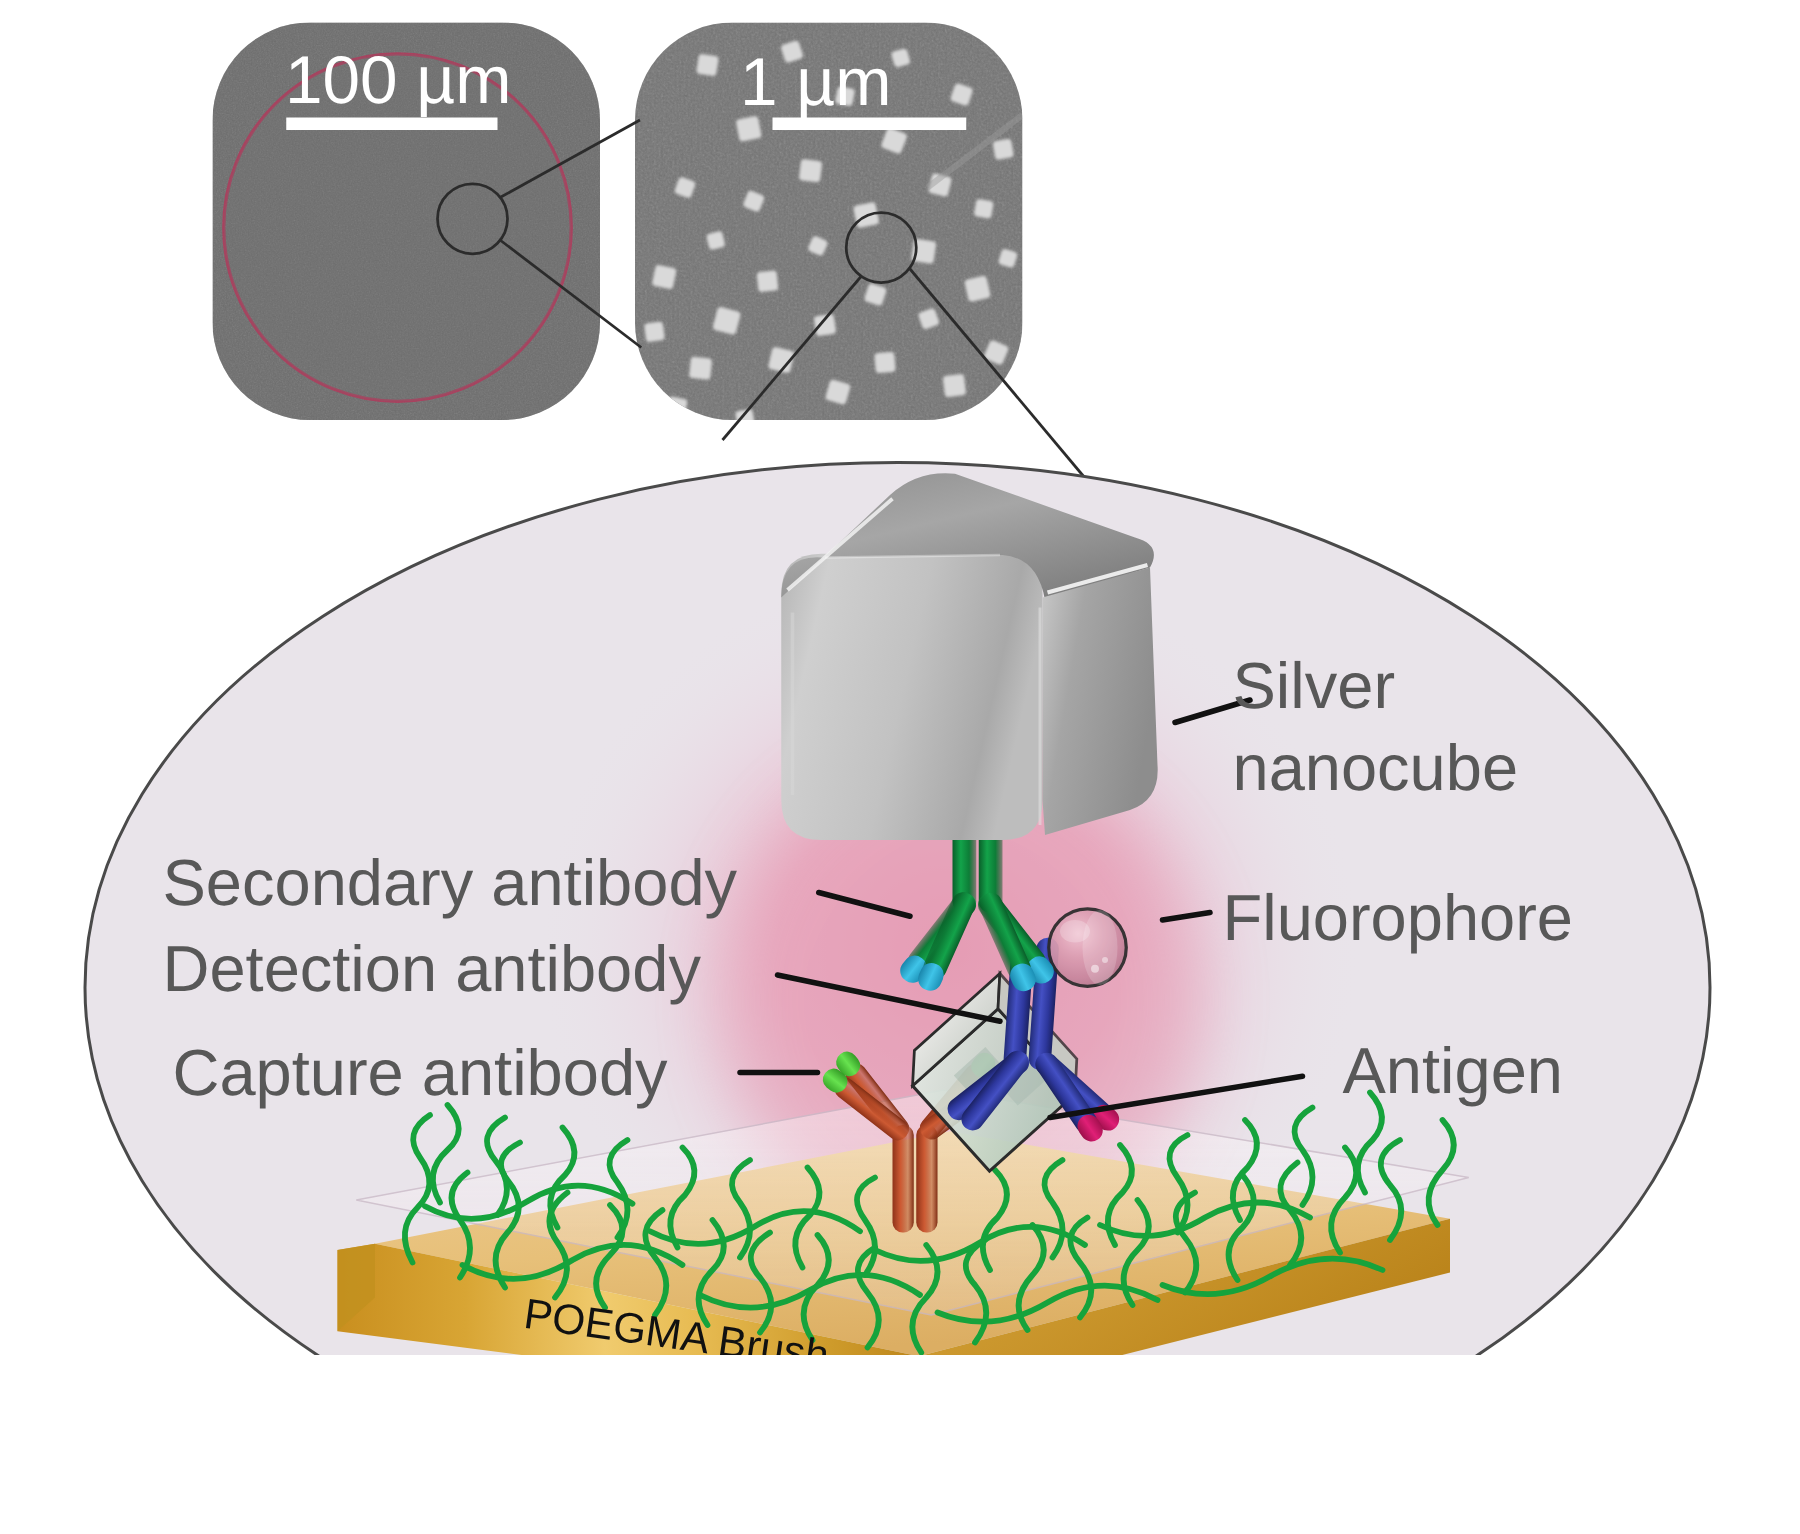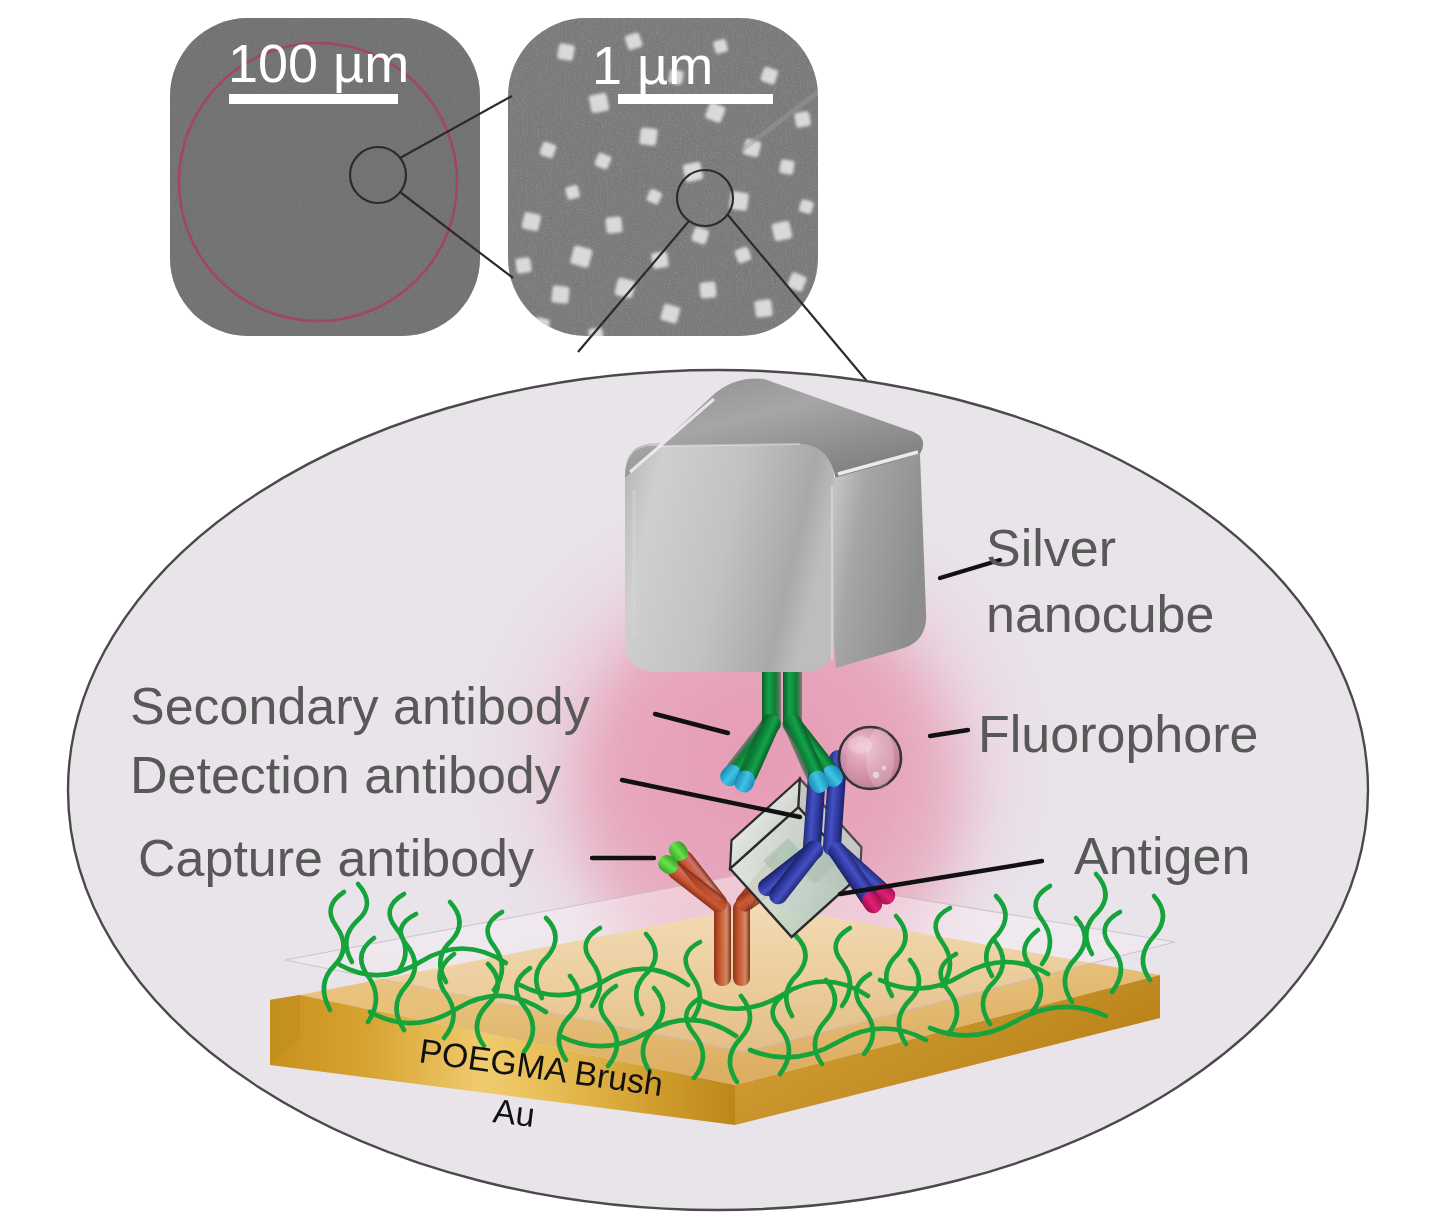--- a/index.html
+++ b/index.html
@@ -7,21 +7,21 @@
     margin: 0;
     padding: 0;
     background: #ffffff;
   }
   body {
     font-family: "Liberation Sans", sans-serif;
   }
   #stage {
     position: relative;
     width: 1440px;
-    height: 1227px;
+    height: 1084px;
     background: #ffffff;
     overflow: hidden;
   }
   #stage svg.layer {
     position: absolute;
     left: 0;
     top: 0;
     width: 1440px;
     height: 1227px;
   }

